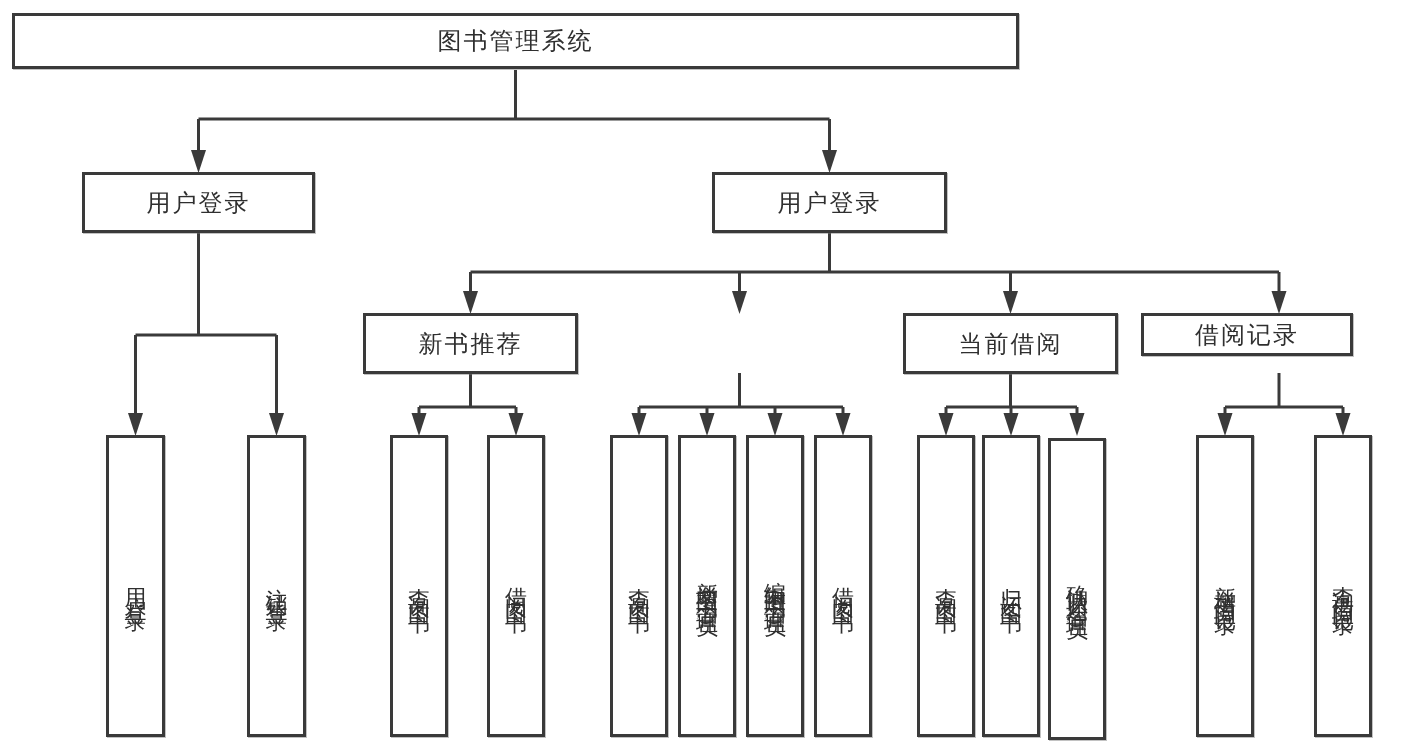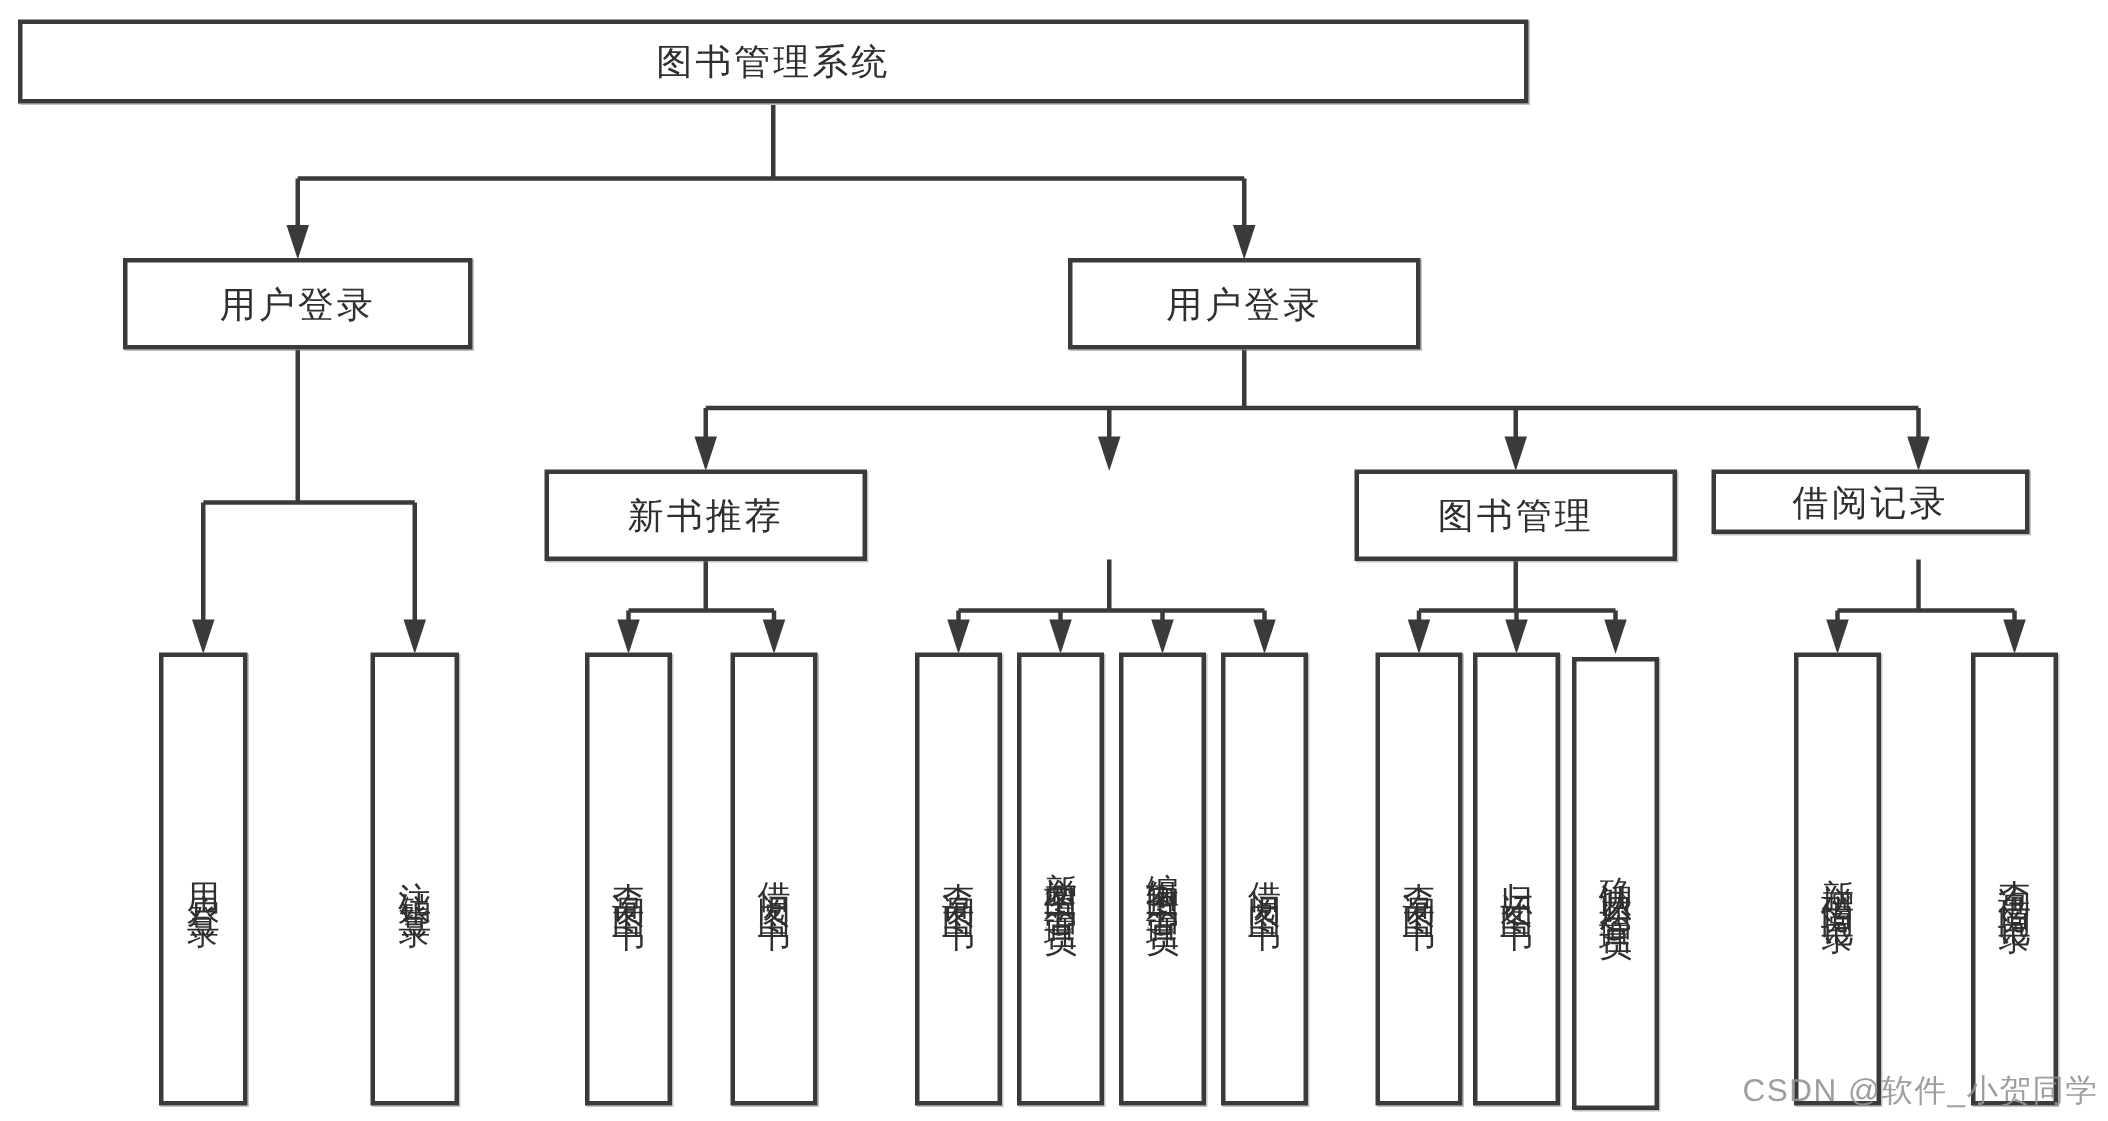--- a/index.html
+++ b/index.html
@@ -144,21 +144,21 @@
     <span class="hlabel">用户登录</span>
   </div>
   <div class="box" style="left:712px; top:172px; width:235px; height:61px;">
     <span class="hlabel">用户登录</span>
   </div>
 
   <div class="box" style="left:363px; top:313px; width:215px; height:61px;">
     <span class="hlabel">新书推荐</span>
   </div>
   <div class="box" style="left:903px; top:313px; width:215px; height:61px;">
-    <span class="hlabel">图书管理</span>
+    <span class="hlabel">当前借阅</span>
   </div>
   <div class="box" style="left:1141px; top:313px; width:212px; height:43px;">
     <span class="hlabel">借阅记录</span>
   </div>
 
   <div class="box" style="left:106px; top:435px; width:59px; height:302px;">
     <span class="vtext">用户登录</span>
   </div>
   <div class="box" style="left:247px; top:435px; width:59px; height:302px;">
     <span class="vtext">注销登录</span>
@@ -194,15 +194,14 @@
     <span class="vtext" style="letter-spacing:5px;">确认归还（管理员）</span>
   </div>
 
   <div class="box" style="left:1196px; top:435px; width:58px; height:302px;">
     <span class="vtext" style="letter-spacing:6px;">新增借阅记录</span>
   </div>
   <div class="box" style="left:1314px; top:435px; width:58px; height:302px;">
     <span class="vtext" style="letter-spacing:6px;">查询借阅记录</span>
   </div>
 
-  <div class="watermark">CSDN @软件_小贺同学</div>
 
 </div>
 
 </body></html>

